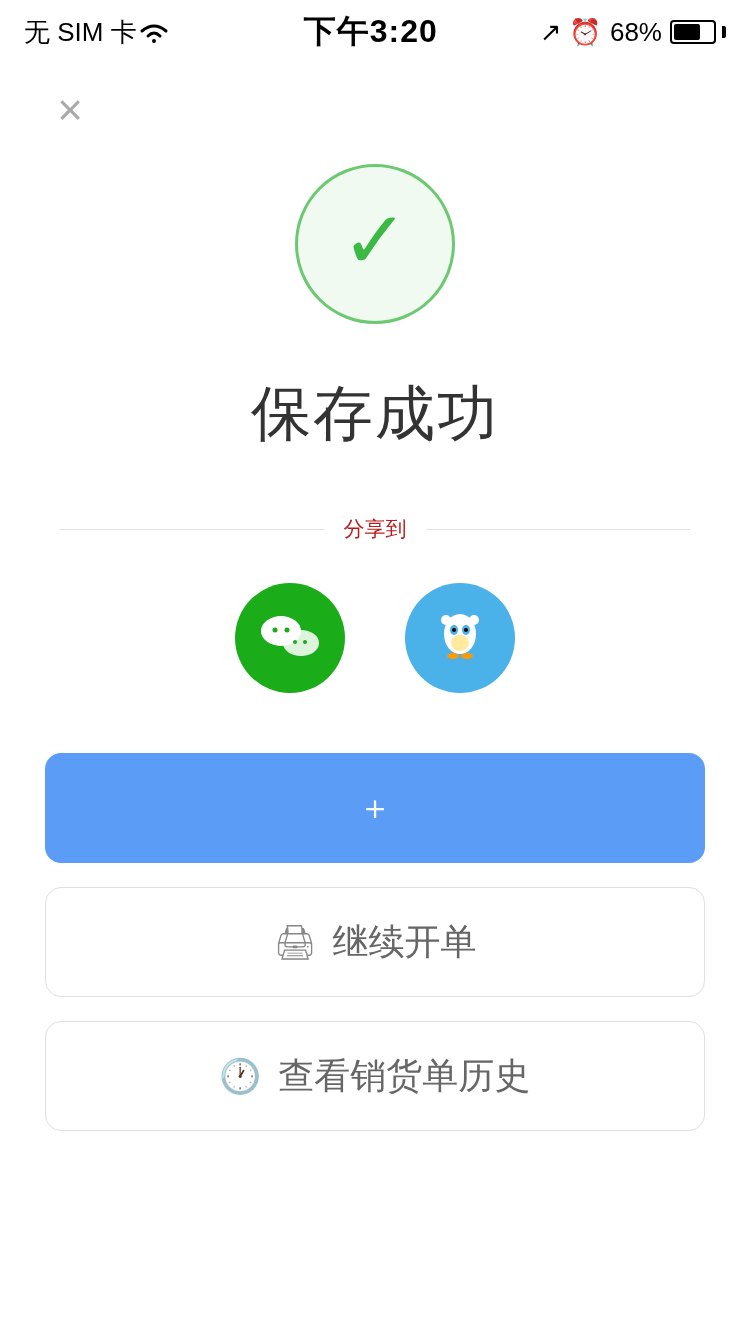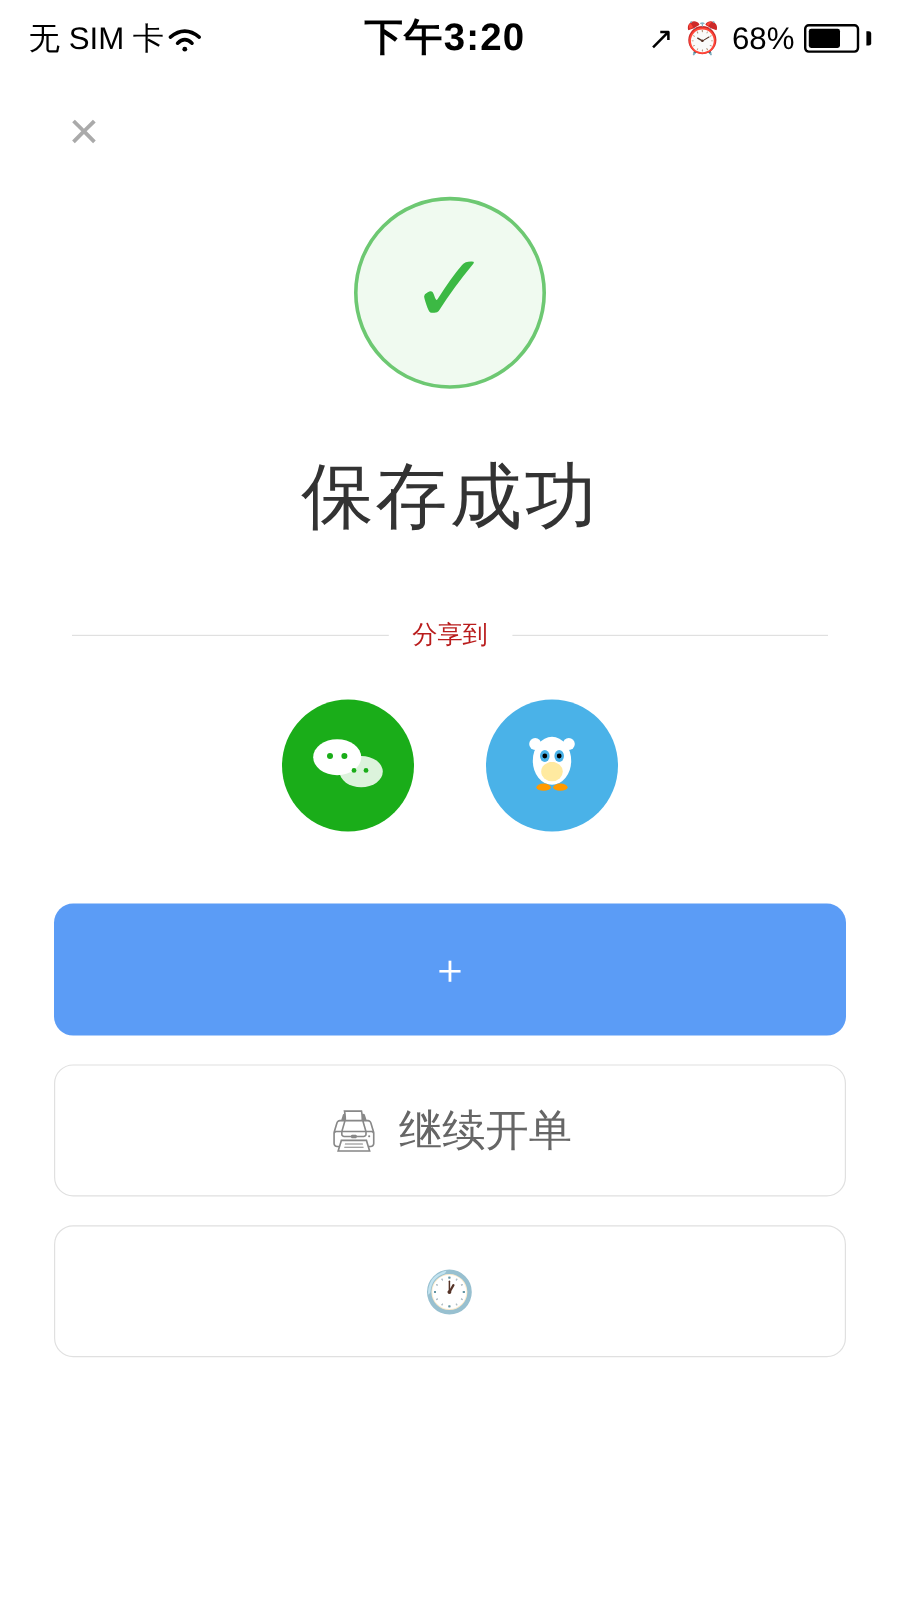--- a/index.html
+++ b/index.html
@@ -339,16 +339,17 @@
       <span class="btn-icon">＋</span>
     </button>
 
     <button class="btn-secondary">
       <span class="btn-icon-gray">🖨</span>
       <span>继续开单</span>
     </button>
 
     <button class="btn-secondary">
       <span class="btn-icon-gray">🕐</span>
+      <span>查看销货单历史</span>
     </button>
 
   </div>
 </div>
 
 </body></html>

